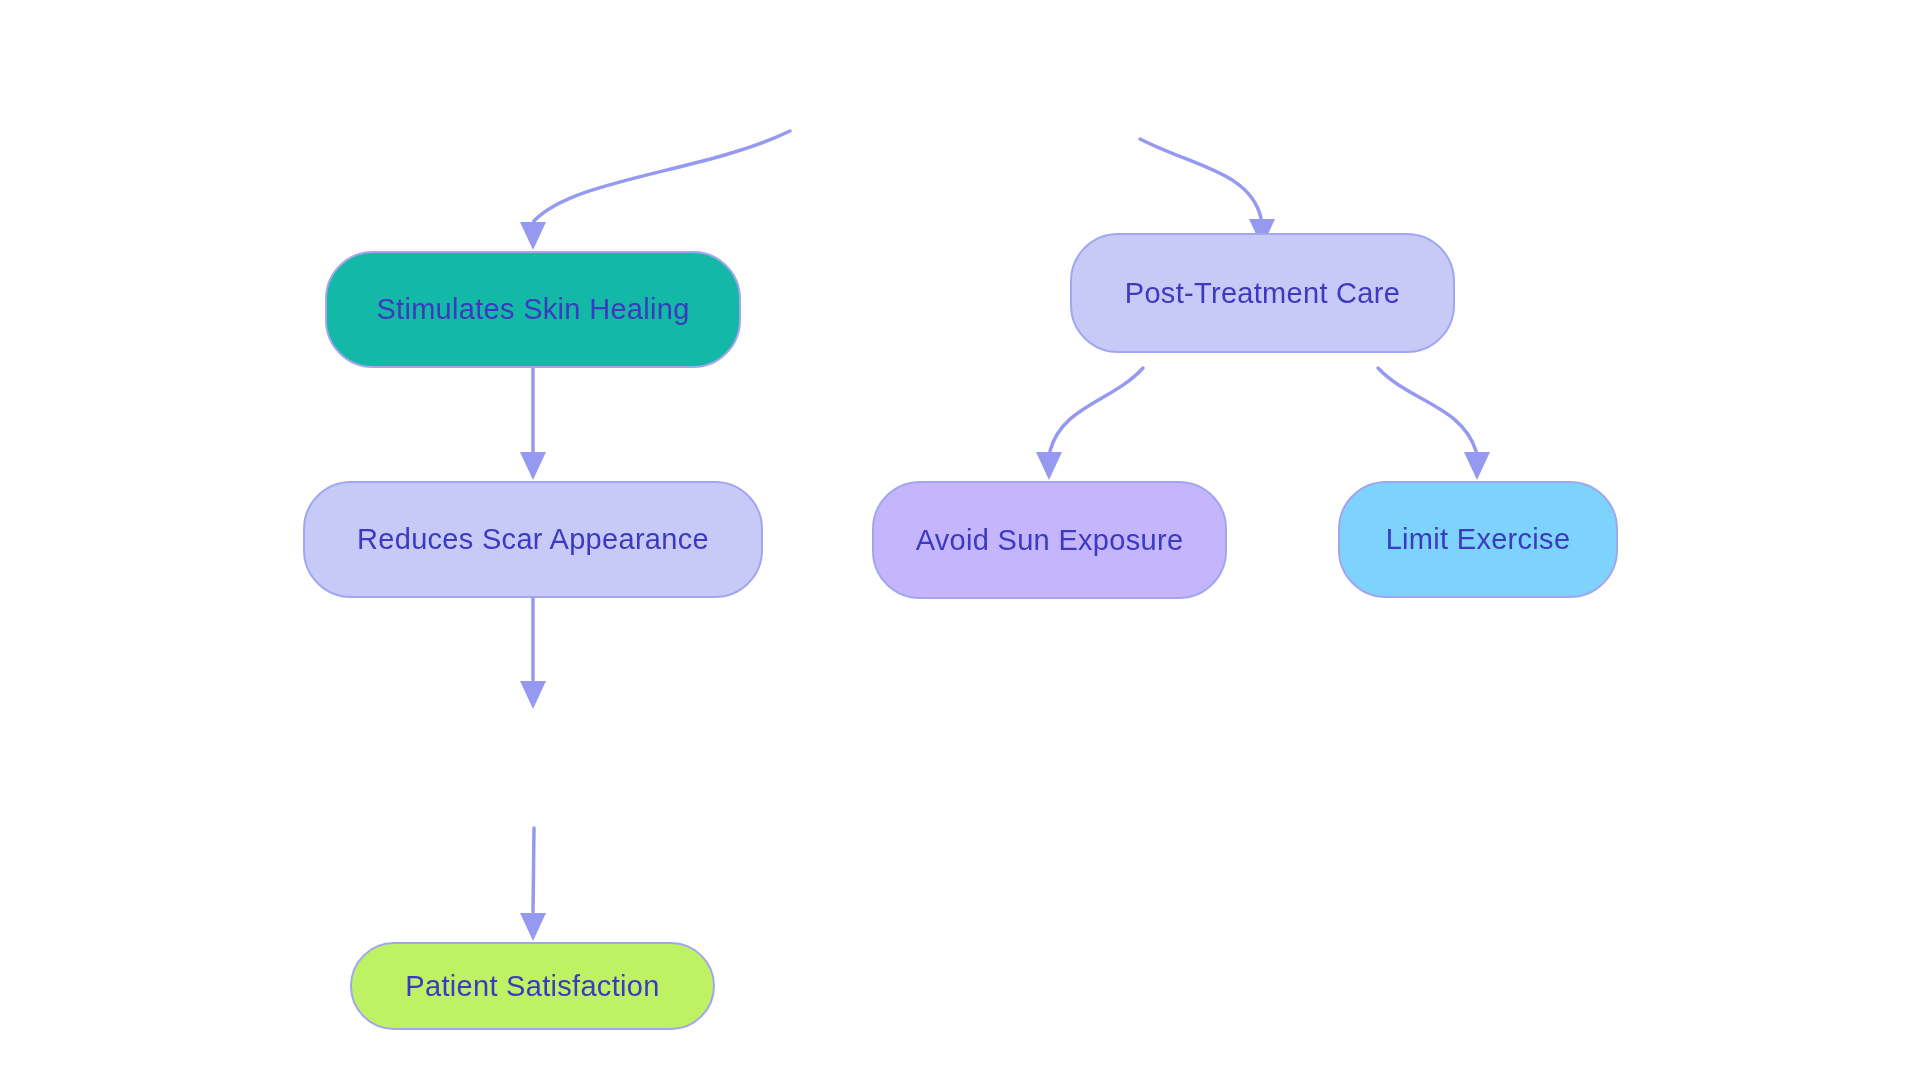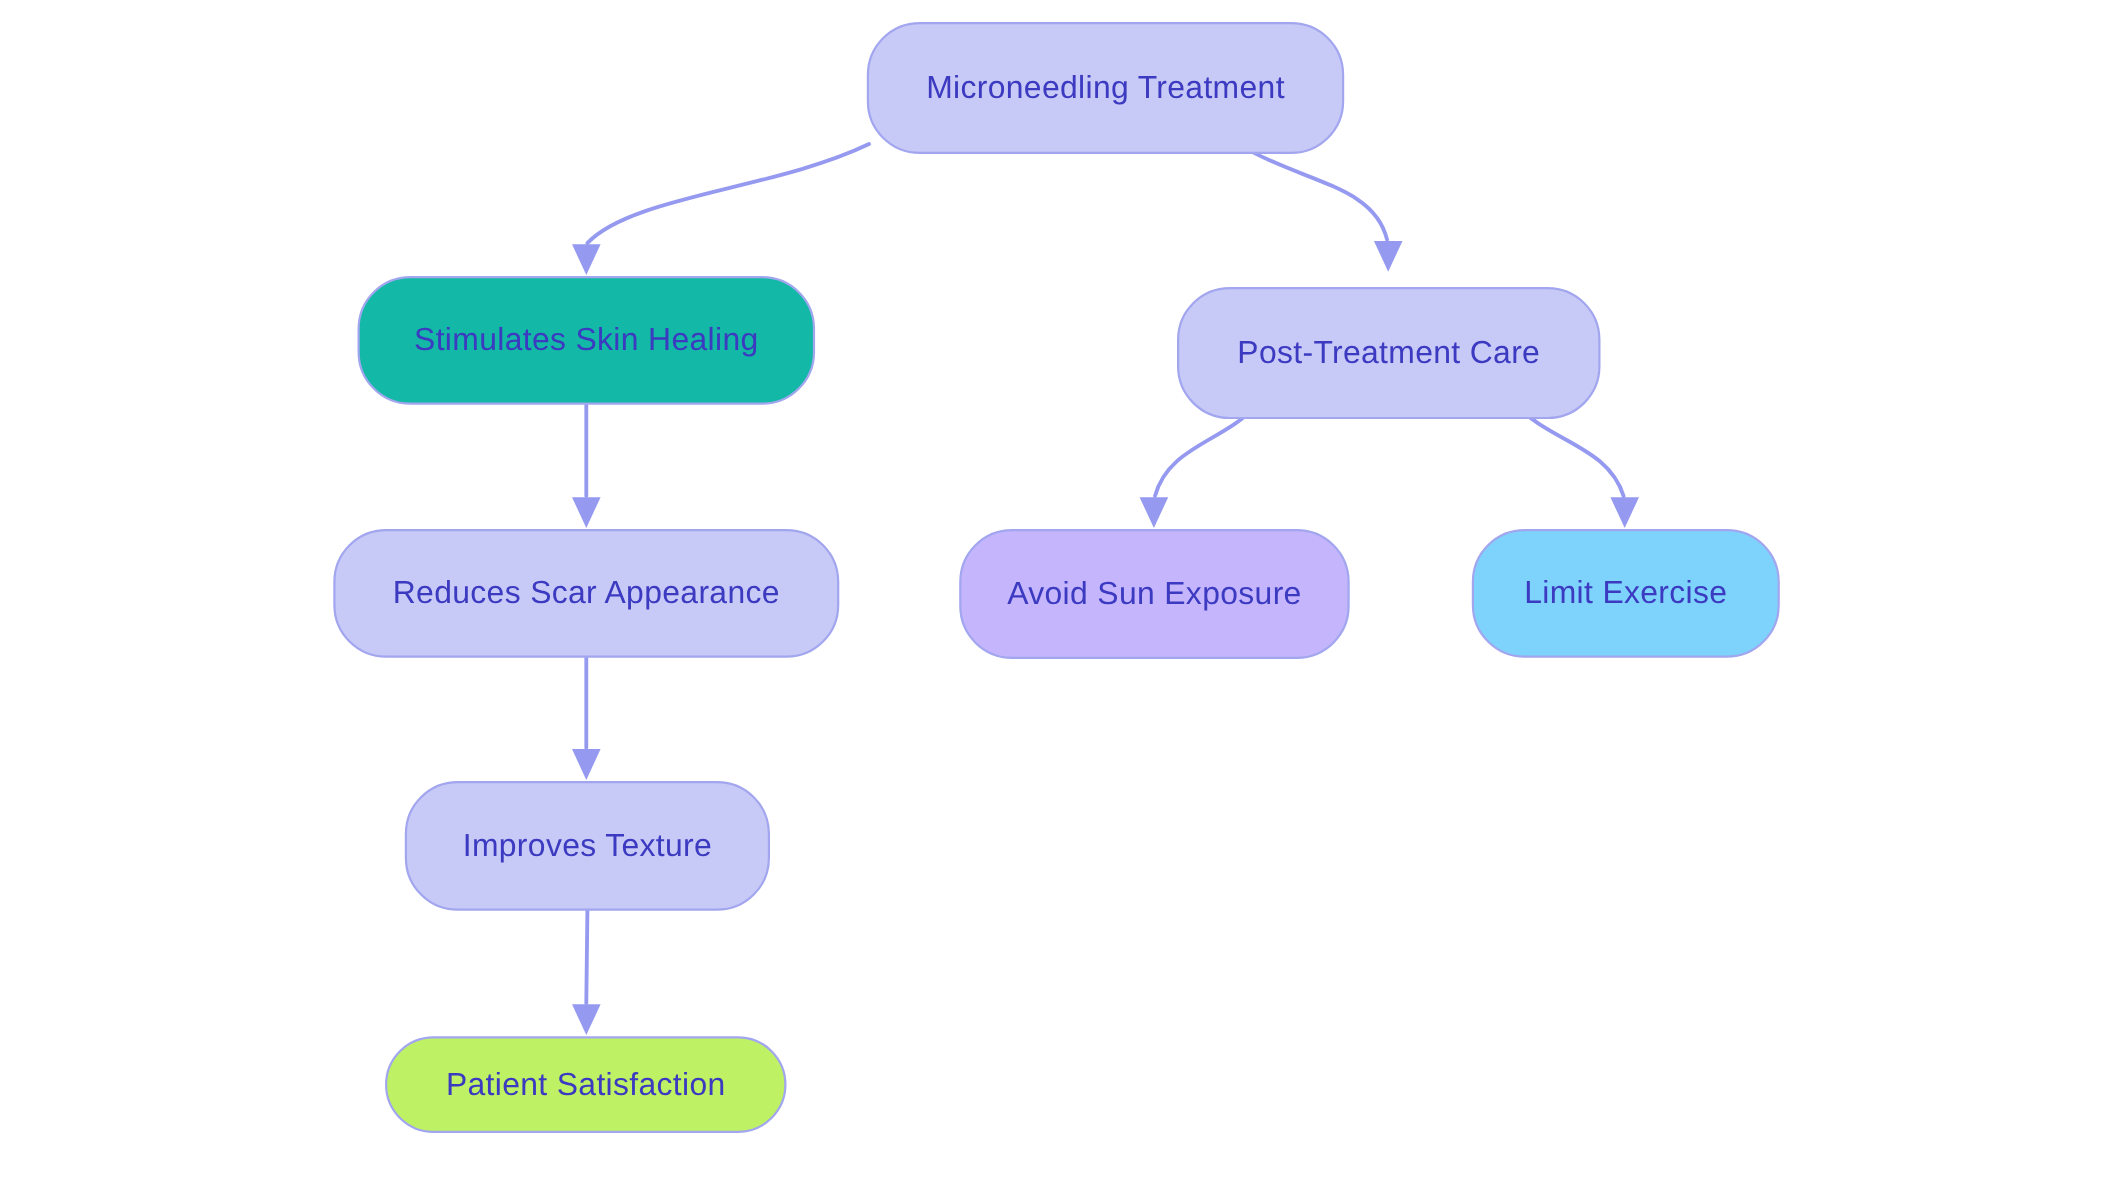--- a/index.html
+++ b/index.html
@@ -54,37 +54,31 @@
       <polygon points="520,452 546,452 533,480" fill="#959af0"></polygon>
       <path d="M 533 598 L 533 680" class="edge-path" stroke="#959af0"></path>
       <polygon points="520,681 546,681 533,709" fill="#959af0"></polygon>
       <path d="M 534 828 L 533 912" class="edge-path" stroke="#959af0"></path>
       <polygon points="520,913 546,913 533,941" fill="#959af0"></polygon>
       <path d="M 1143 368 C 1112 402 1062 406 1050 451" class="edge-path" stroke="#959af0"></path>
       <polygon points="1036,452 1062,452 1049,480" fill="#959af0"></polygon>
       <path d="M 1378 368 C 1410 402 1462 406 1476 451" class="edge-path" stroke="#959af0"></path>
       <polygon points="1464,452 1490,452 1477,480" fill="#959af0"></polygon>
     </svg>
-<div class="node" style="left: 788px; top: 20px; width: 434px; height: 120px; background: rgb(199, 201, 247); border-color: rgb(162, 166, 239); color: rgb(59, 58, 192);">
-      <span>Microneedling Treatment</span>
-    </div>
     <div class="node" style="left: 325px; top: 251px; width: 416px; height: 117px; background: #14b8a6; border-color: rgb(162, 166, 239); color: rgb(59, 58, 192);">
       <span>Stimulates Skin Healing</span>
     </div>
-    <div class="node" style="left: 1070px; top: 261px; width: 385px; height: 120px; background: rgb(199, 201, 247); border-color: rgb(162, 166, 239); color: rgb(59, 58, 192);">
+    <div class="node" style="left: 1070px; top: 233px; width: 385px; height: 120px; background: rgb(199, 201, 247); border-color: rgb(162, 166, 239); color: rgb(59, 58, 192);">
       <span>Post-Treatment Care</span>
     </div>
     <div class="node" style="left: 303px; top: 481px; width: 460px; height: 117px; background: rgb(199, 201, 247); border-color: rgb(162, 166, 239); color: rgb(59, 58, 192);">
       <span>Reduces Scar Appearance</span>
     </div>
     <div class="node" style="left: 872px; top: 481px; width: 355px; height: 118px; background: #c4b5fd; border-color: rgb(162, 166, 239); color: rgb(59, 58, 192);">
       <span>Avoid Sun Exposure</span>
     </div>
     <div class="node" style="left: 1338px; top: 481px; width: 280px; height: 117px; background: #7dd3fc; border-color: rgb(162, 166, 239); color: rgb(59, 58, 192);">
       <span>Limit Exercise</span>
     </div>
-    <div class="node" style="left: 368px; top: 710px; width: 332px; height: 118px; background: rgb(199, 201, 247); border-color: rgb(162, 166, 239); color: rgb(59, 58, 192);">
-      <span>Improves Texture</span>
-    </div>
     <div class="node" style="left: 350px; top: 942px; width: 365px; height: 88px; background: #bef264; border-color: rgb(162, 166, 239); color: rgb(59, 58, 192);">
       <span>Patient Satisfaction</span>
     </div>
   </div>
 
 </body></html>

